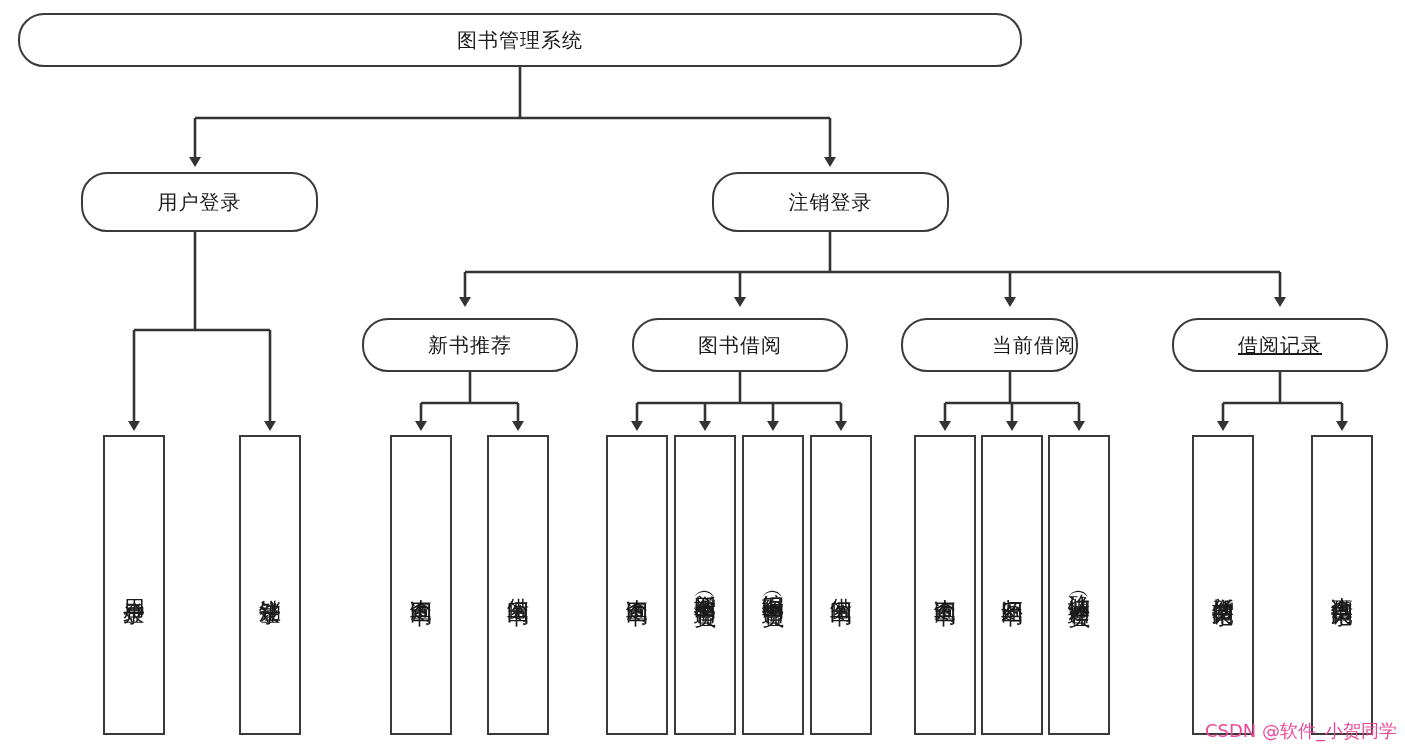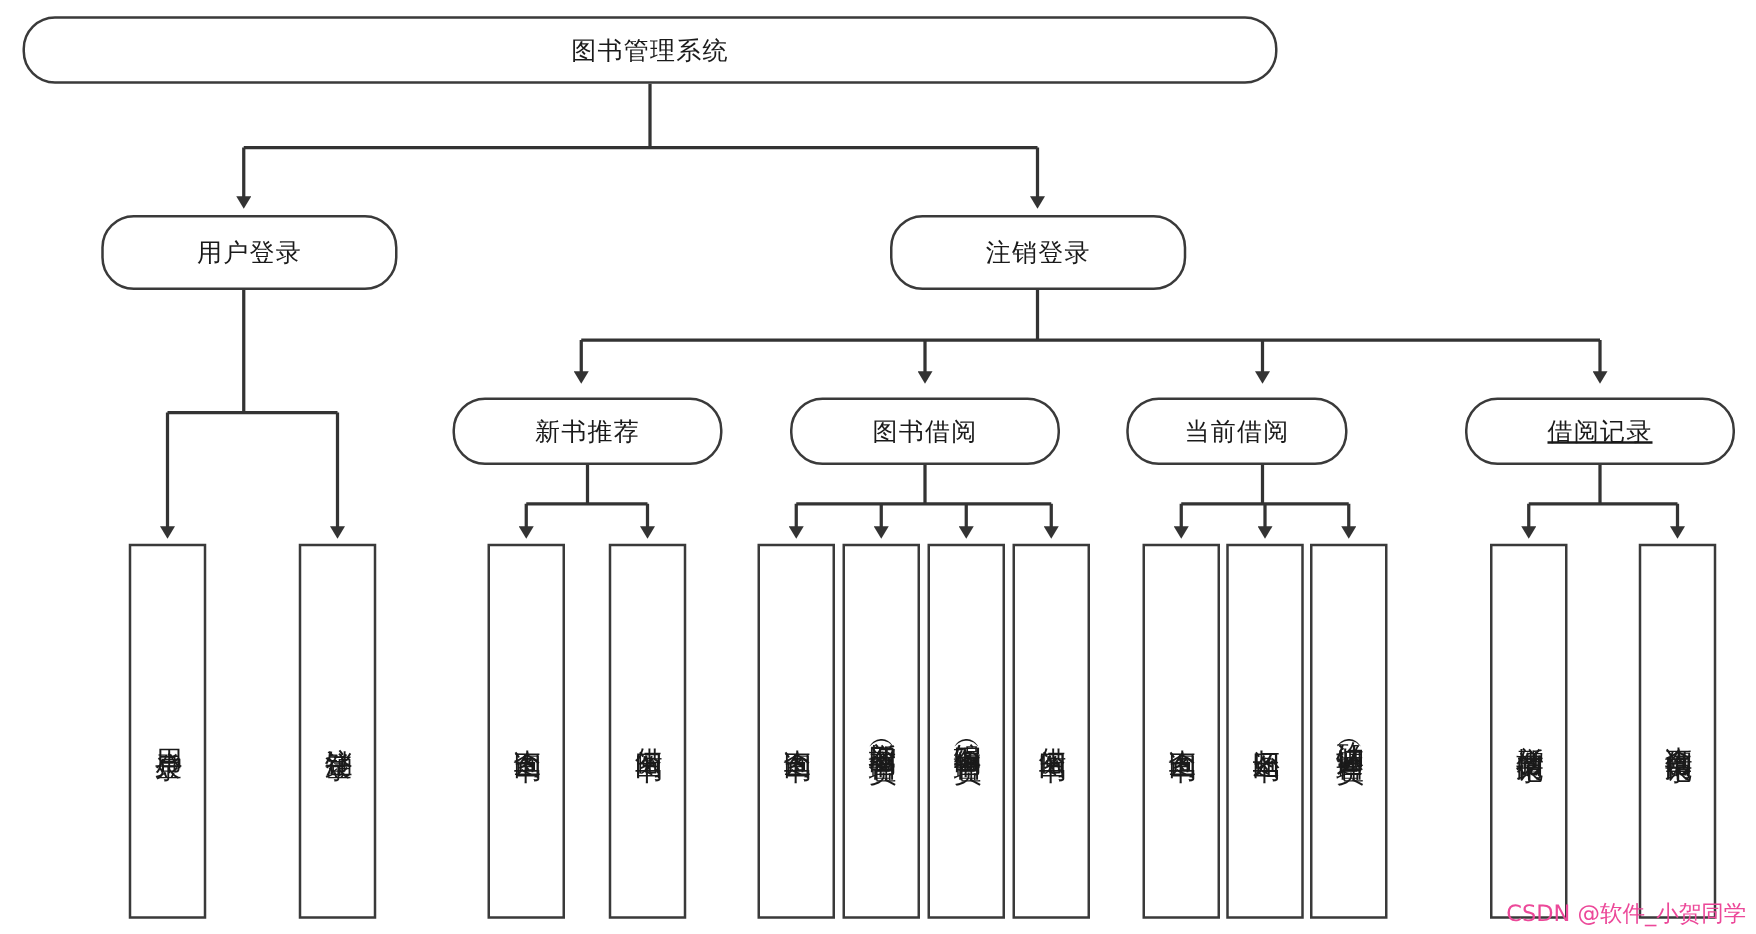--- a/index.html
+++ b/index.html
@@ -133,21 +133,21 @@
   <div class="node horiz" style="left:712px; top:172px; width:237px; height:60px;">
     <span class="txt">注销登录</span>
   </div>
 
   <div class="node horiz" style="left:362px; top:318px; width:216px; height:54px;align-items:center;">
     <span class="txt">新书推荐</span>
   </div>
   <div class="node horiz" style="left:632px; top:318px; width:216px; height:54px;font-family:Liberation Mono, monospace;">
     <span class="txt">图书借阅</span>
   </div>
-  <div class="node horiz" style="left:901px; top:318px; width:177px; height:54px;">
+  <div class="node horiz" style="left:901px; top:318px; width:177px; height:54px;justify-content:flex-end;">
     <span class="txt">当前借阅</span>
   </div>
   <div class="node horiz" style="left:1172px; top:318px; width:216px; height:54px;text-decoration:underline;">
     <span class="txt">借阅记录</span>
   </div>
 
   <div class="node vert" style="left:103px; top:435px; width:62px; height:300px;">
     <span class="txt">用户登录</span>
   </div>
   <div class="node vert" style="left:239px; top:435px; width:62px; height:300px;">

